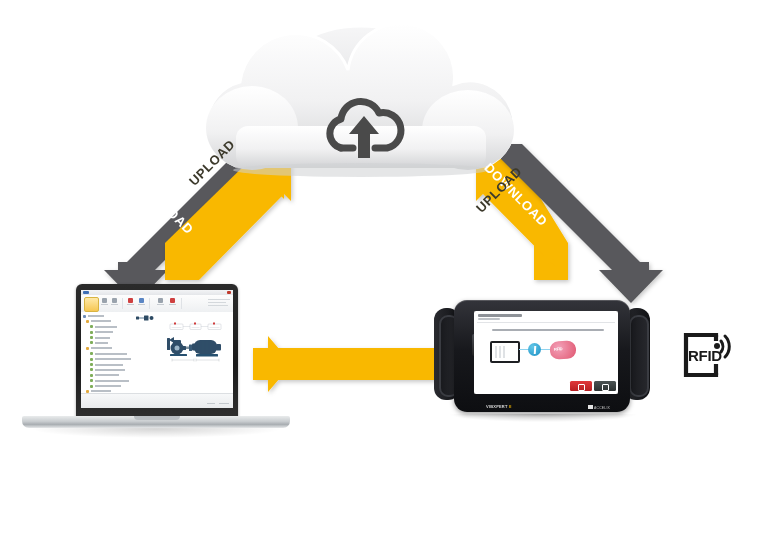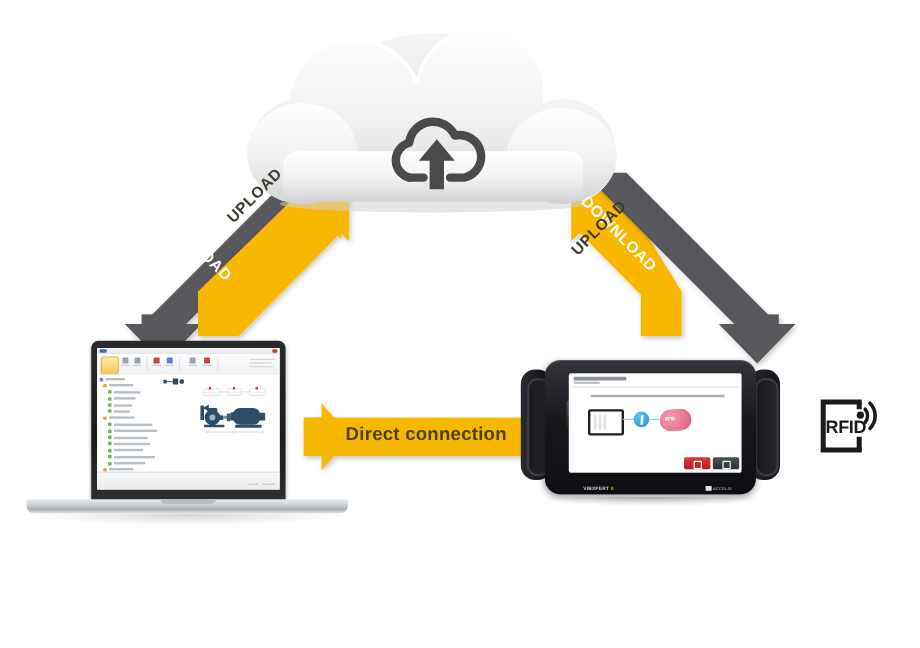--- a/index.html
+++ b/index.html
@@ -284,21 +284,20 @@
   </div>
 
   <div class="arrow-text t-download" style="left:138px;top:168px;transform:rotate(45deg);transform-origin:0 0;">DOWNLOAD</div>
 
   <div class="arrow-text t-upload" style="left:186px;top:178px;transform:rotate(-45deg);transform-origin:0 0;">UPLOAD</div>
 
   <div class="arrow-text t-download" style="left:492px;top:160px;transform:rotate(45deg);transform-origin:0 0;">DOWNLOAD</div>
 
   <div class="arrow-text t-upload" style="left:473px;top:205px;transform:rotate(-45deg);transform-origin:0 0;">UPLOAD</div>
 
-  <div class="arrow-text t-direct" style="left:288px;top:354px;">Direct connection</div>
 
   <div class="laptop">
     <div class="lap-screen-frame">
       <div class="lap-screen">
 
         <div class="sw">
 
           <div class="sw-title">
             <span class="tdot"></span>
             <span class="tclose"></span>

